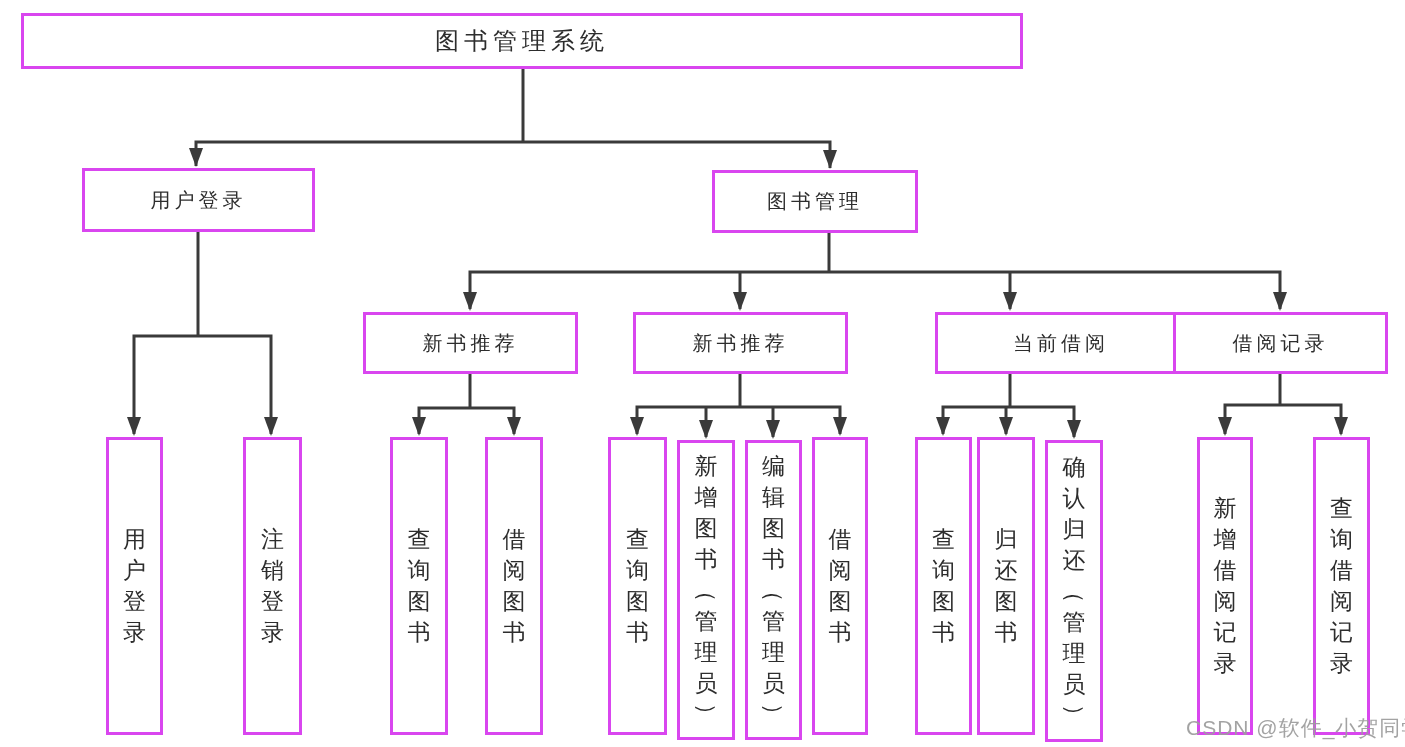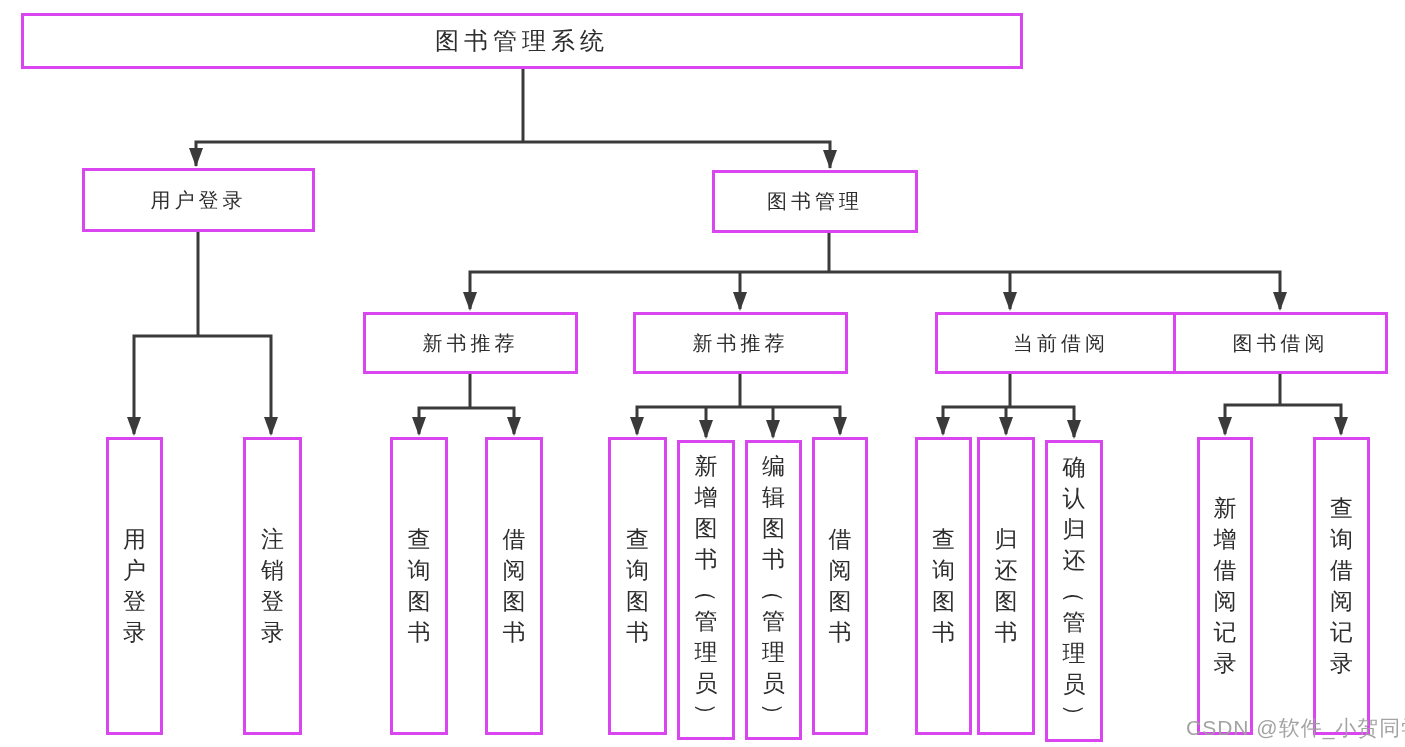--- a/index.html
+++ b/index.html
@@ -119,21 +119,21 @@
     <div class="box hbox" style="left: 363px; top: 312px; width: 215px; height: 62px;">
       <span class="htext">新书推荐</span>
     </div>
     <div class="box hbox" style="left: 633px; top: 312px; width: 215px; height: 62px;">
       <span class="htext">新书推荐</span>
     </div>
     <div class="box hbox" style="left: 903px; top: 312px; width: 252px; height: 62px; margin-left: 32px;">
       <span class="htext">当前借阅</span>
     </div>
     <div class="box hbox" style="left: 1173px; top: 312px; width: 215px; height: 62px;">
-      <span class="htext">图书借阅</span>
+      <span class="htext">借阅记录</span>
     </div>
     <div class="box vbox" style="left: 106px; top: 437px; width: 57px; height: 298px;">
       <span class="vtext">
         <span class="ch">用</span>
         <span class="ch">户</span>
         <span class="ch">登</span>
         <span class="ch">录</span>
       </span>
     </div>
     <div class="box vbox" style="left: 243px; top: 437px; width: 59px; height: 298px;">

